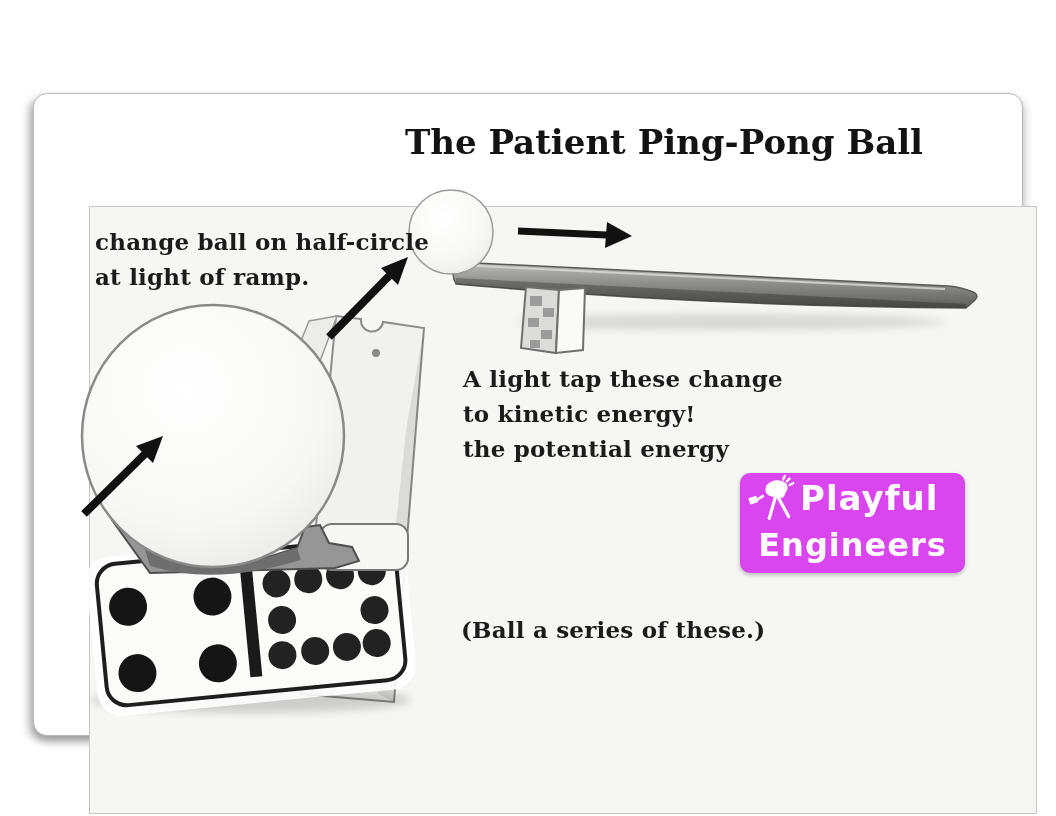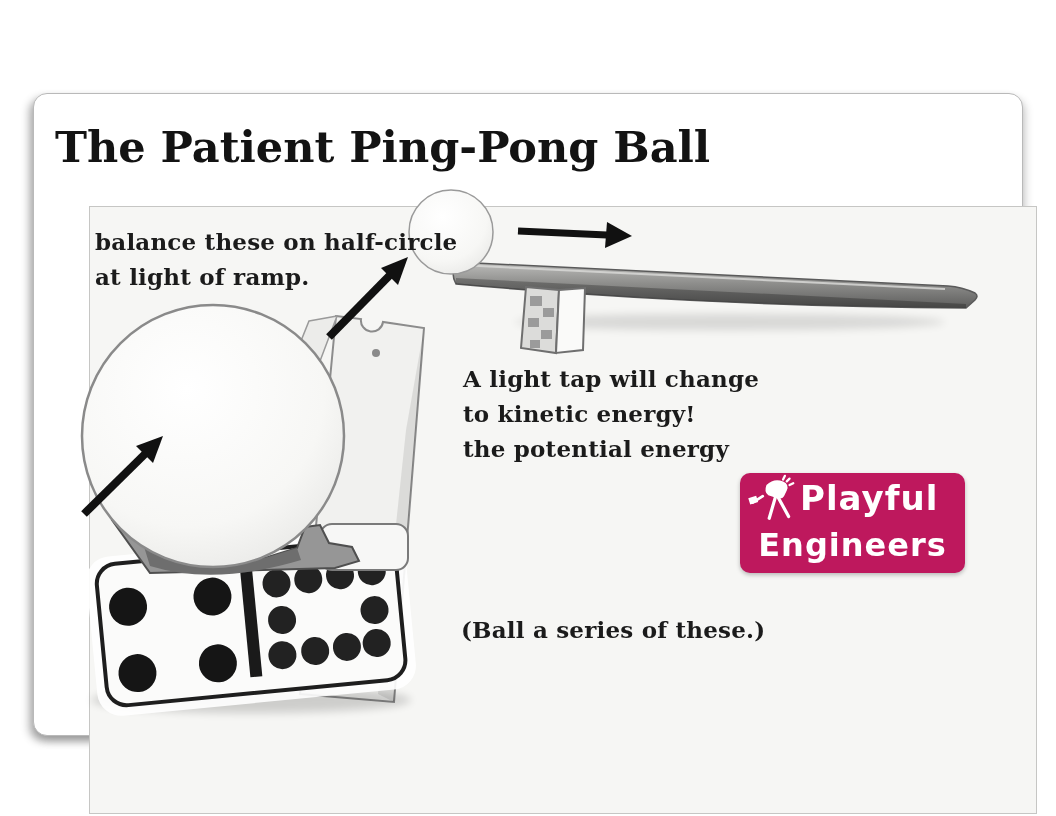--- a/index.html
+++ b/index.html
@@ -5,34 +5,34 @@
   html,body{margin:0;padding:0;background:#ffffff;}
   body{width:1056px;height:816px;position:relative;overflow:hidden;
        font-family:"DejaVu Serif","Liberation Serif",serif;color:#1b1b1b;}
 
   .card{position:absolute;left:33px;top:93px;width:988px;height:641px;
         background:#ffffff;border:1px solid #b9b9b9;border-radius:14px;
         box-shadow:-4px 5px 9px rgba(0,0,0,.30), 3px 5px 9px rgba(0,0,0,.16);}
   .inner{position:absolute;left:55px;top:112px;width:948px;height:608px;
          background:#f6f6f4;border:1px solid #c6c6c4;box-sizing:border-box;}
 
-  .title{position:absolute;left:55px;top:122px;width:948px;box-sizing:border-box;
-         padding-right:72px;text-align:left;font-size:43px;font-weight:700;
+  .title{position:absolute;left:47px;top:122px;width:948px;box-sizing:border-box;
+         padding-right:72px;text-align:right;font-size:34px;font-weight:700;
          letter-spacing:0px;color:#131313;}
 
   .note{position:absolute;font-size:23px;font-weight:700;line-height:35px;
         color:#1b1b1b;letter-spacing:.2px;white-space:nowrap;}
   .note-balance{left:95px;top:224px;}
   .note-energy{left:463px;top:361px;}
   .note-series{left:461px;top:612px;}
 
   .illu{position:absolute;left:0;top:0;width:1056px;height:816px;}
 
   .logo{position:absolute;left:740px;top:473px;width:225px;height:100px;
-        background:#be185d;border-radius:10px;box-shadow:0 2px 4px rgba(0,0,0,.25);
+        background:#d946ef;border-radius:10px;box-shadow:0 2px 4px rgba(0,0,0,.25);
         display:flex;flex-direction:column;align-items:stretch;overflow:hidden;
         font-family:"DejaVu Sans","Liberation Sans",sans-serif;}
   .logo-row1{display:flex;align-items:center;height:50px;padding-left:6px;}
   .logo-word1{color:#ffffff;font-weight:700;font-size:34px;letter-spacing:1px;
               line-height:50px;margin-left:2px;}
   .logo-word2{color:#ffffff;font-weight:700;font-size:32px;letter-spacing:1px;
               text-align:center;line-height:44px;}
 </style>
 </head>
 <body>
@@ -137,26 +137,26 @@
 
   <g stroke="#111" fill="#111">
     <line x1="518" y1="231" x2="607" y2="235" stroke-width="7"></line>
     <polygon points="632,236 605,248 607,222" stroke="none"></polygon>
   </g>
 </svg>
 
 <div class="title">The Patient Ping-Pong Ball</div>
 
 <div class="note note-balance">
-  <div>balance these on half-circle</div>
+  <div>change ball on half-circle</div>
   <div>at light of ramp.</div>
 </div>
 
 <div class="note note-energy">
-  <div>A light tap will change</div>
+  <div>A light tap these change</div>
   <div>to kinetic energy!</div>
   <div>the potential energy</div>
 </div>
 
 <div class="note note-series">(Ball a series of these.)</div>
 
 <div class="logo">
   <div class="logo-row1">
     <svg width="52" height="48" viewBox="0 0 56 52">
       <g stroke="#ffffff" fill="none" stroke-linecap="round">

